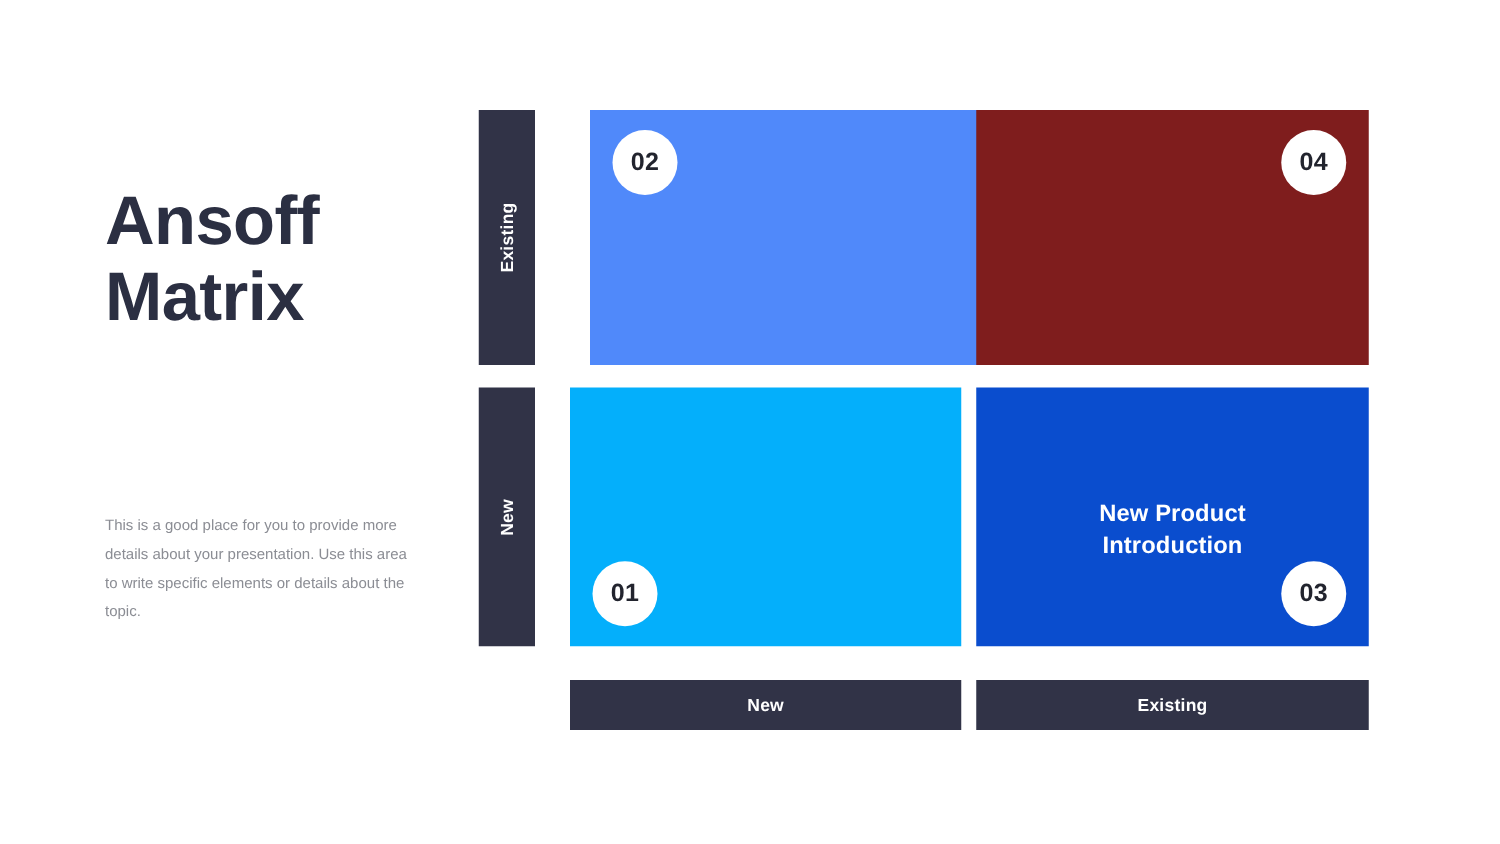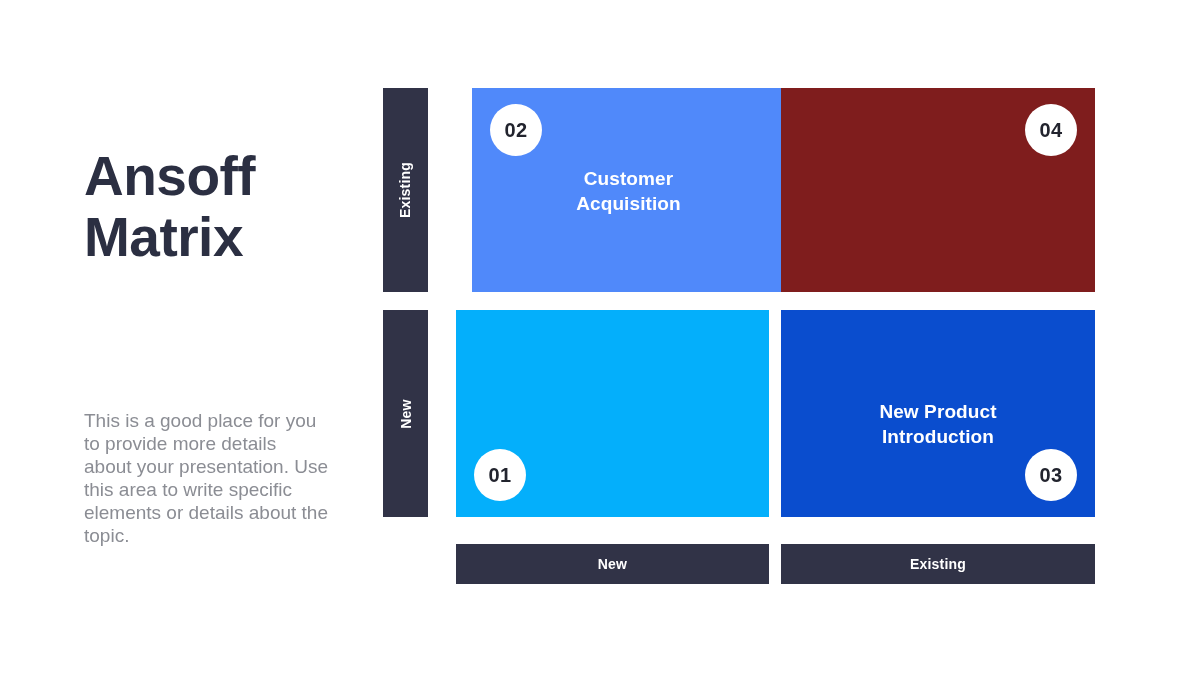--- a/index.html
+++ b/index.html
@@ -32,21 +32,21 @@
     line-height: 61px;
     font-weight: 700;
     letter-spacing: -0.5px;
     color: #2b2f42;
   }
   .slide-body {
     position: absolute;
     top: 409px;
     left: 0;
     width: 245px;
-    font-size: 19px;
+    font-size: 12px;
     line-height: 23px;
     color: #8b8d94;
     font-weight: 400;
   }
 
   
   .matrix {
     position: absolute;
     left: 383px;
     top: 88px;
@@ -148,22 +148,20 @@
 
   <div class="axis-v" id="axis-row-top">
     <span class="axis-label">Existing</span>
   </div>
   <div class="axis-v" id="axis-row-bottom">
     <span class="axis-label">New</span>
   </div>
 
   <div class="cell" id="cell-02">
     <div class="badge tl">02</div>
-    <div class="cell-title">Customer
-Acquisition</div>
   </div>
 
   <div class="cell" id="cell-04">
     <div class="badge tr">04</div>
   </div>
 
   <div class="cell" id="cell-01">
     <div class="badge bl">01</div>
   </div>
 

